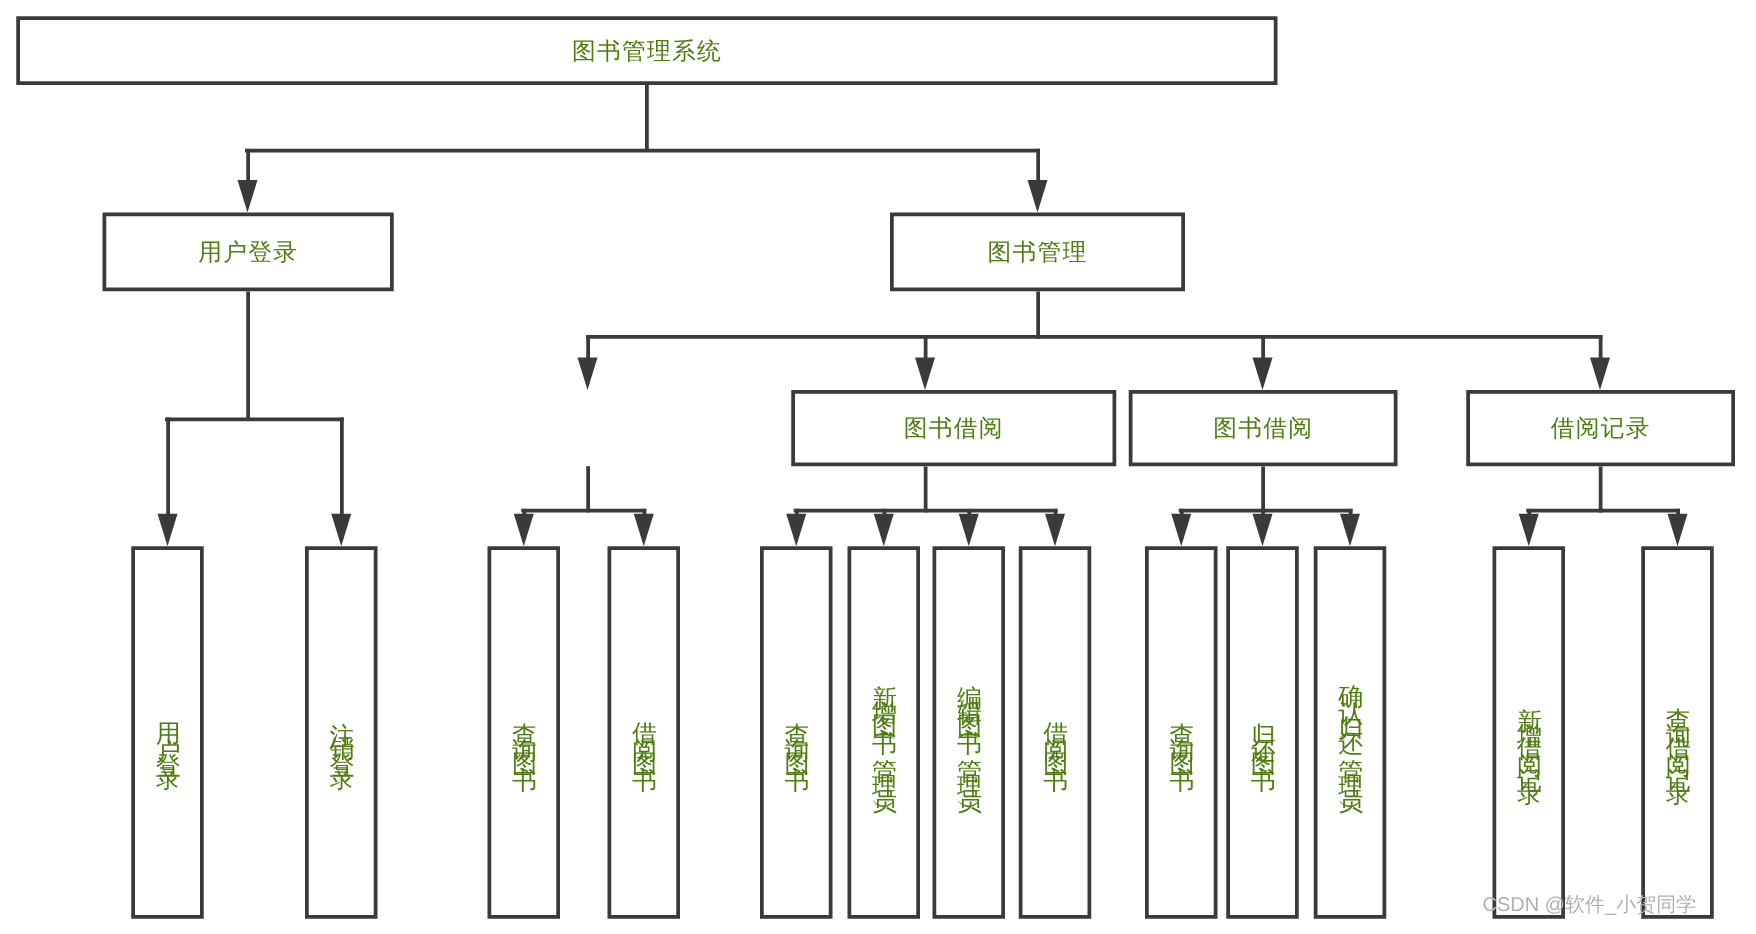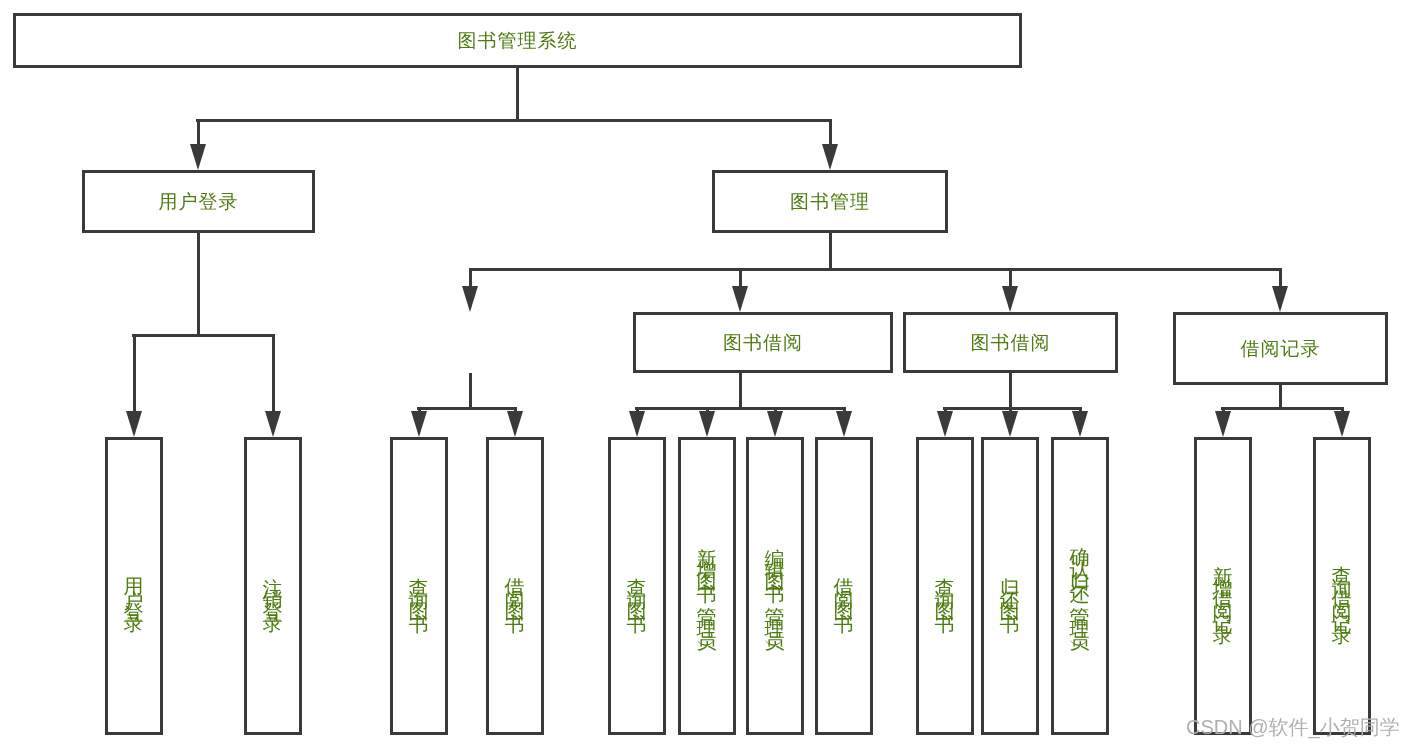--- a/index.html
+++ b/index.html
@@ -18,21 +18,21 @@
   }
   .vline{position:absolute;width:3px;background:#3a3a3a;}
   .hline{position:absolute;height:3px;background:#3a3a3a;}
   .arrow{
     position:absolute;width:0;height:0;
     border-left:8px solid transparent;border-right:8px solid transparent;
     border-top:26px solid #3a3a3a;
   }
   .watermark{
     position:absolute;left:1186px;top:714px;z-index:5;
-    font-size:20px;color:#b0b0b0;white-space:nowrap;
+    font-size:16px;color:#b0b0b0;white-space:nowrap;
   }
 </style>
 </head>
 <body>
 
 <div id="canvas">
 
   <div class="vline" style="left:516px;top:68px;height:52px"></div>
 
   <div class="hline" style="left:196px;top:119px;width:636px"></div>
@@ -102,21 +102,21 @@
   <div class="node" style="left:712px;top:170px;width:236px;height:63px">
     <span class="lbl">图书管理</span>
   </div>
 
   <div class="node" style="left:633px;top:312px;width:260px;height:61px">
     <span class="lbl">图书借阅</span>
   </div>
   <div class="node" style="left:903px;top:312px;width:215px;height:61px">
     <span class="lbl">图书借阅</span>
   </div>
-  <div class="node" style="left:1173px;top:312px;width:215px;height:73px">
+  <div class="node" style="left:1173px;top:312px;width:215px;height:61px">
     <span class="lbl">借阅记录</span>
   </div>
 
   <div class="node leaf" style="left:105px;top:437px;width:58px;height:298px">
     <span class="lbl">用户登录</span>
   </div>
   <div class="node leaf" style="left:244px;top:437px;width:58px;height:298px">
     <span class="lbl">注销登录</span>
   </div>
 

